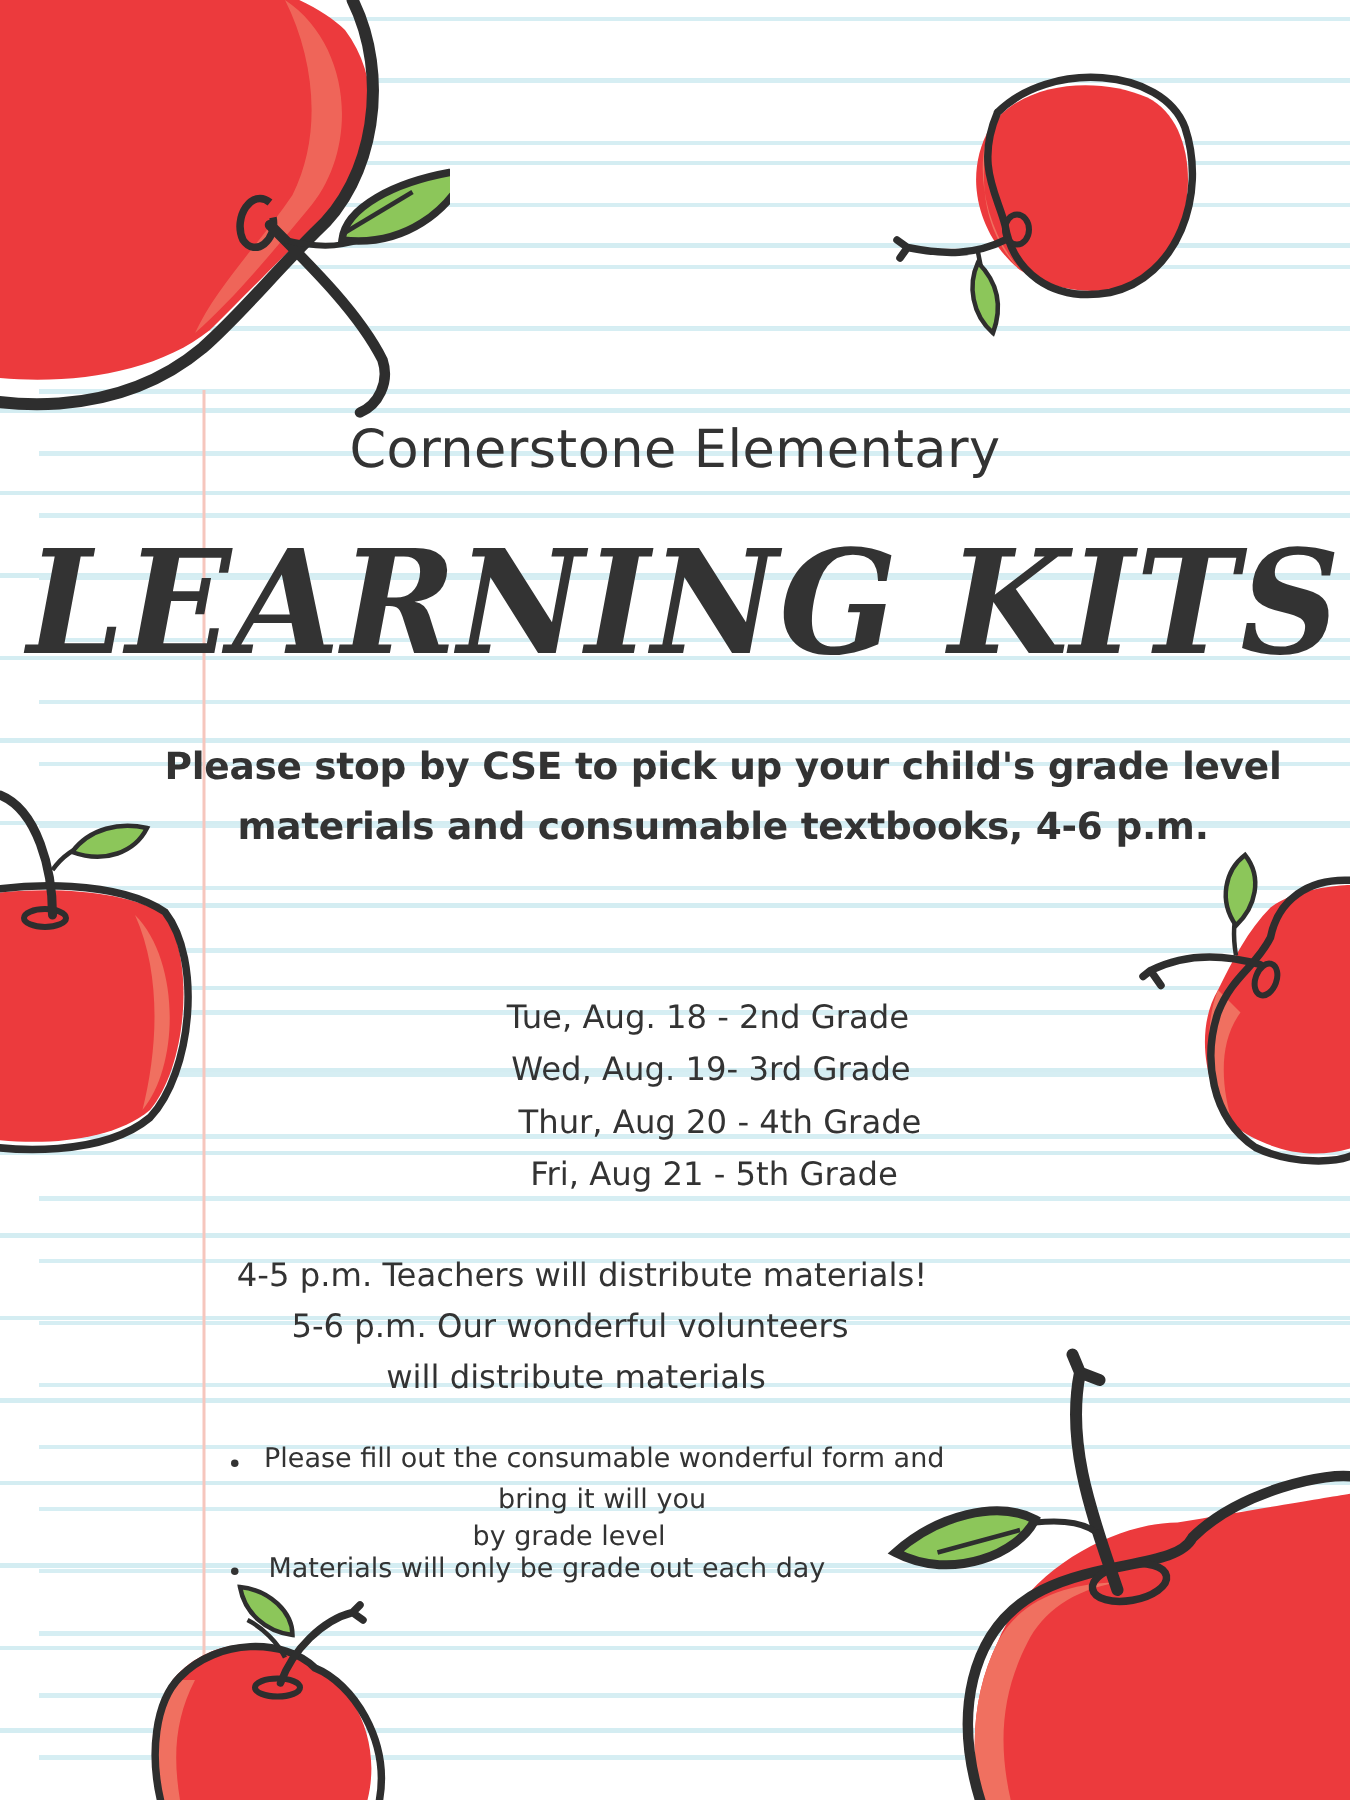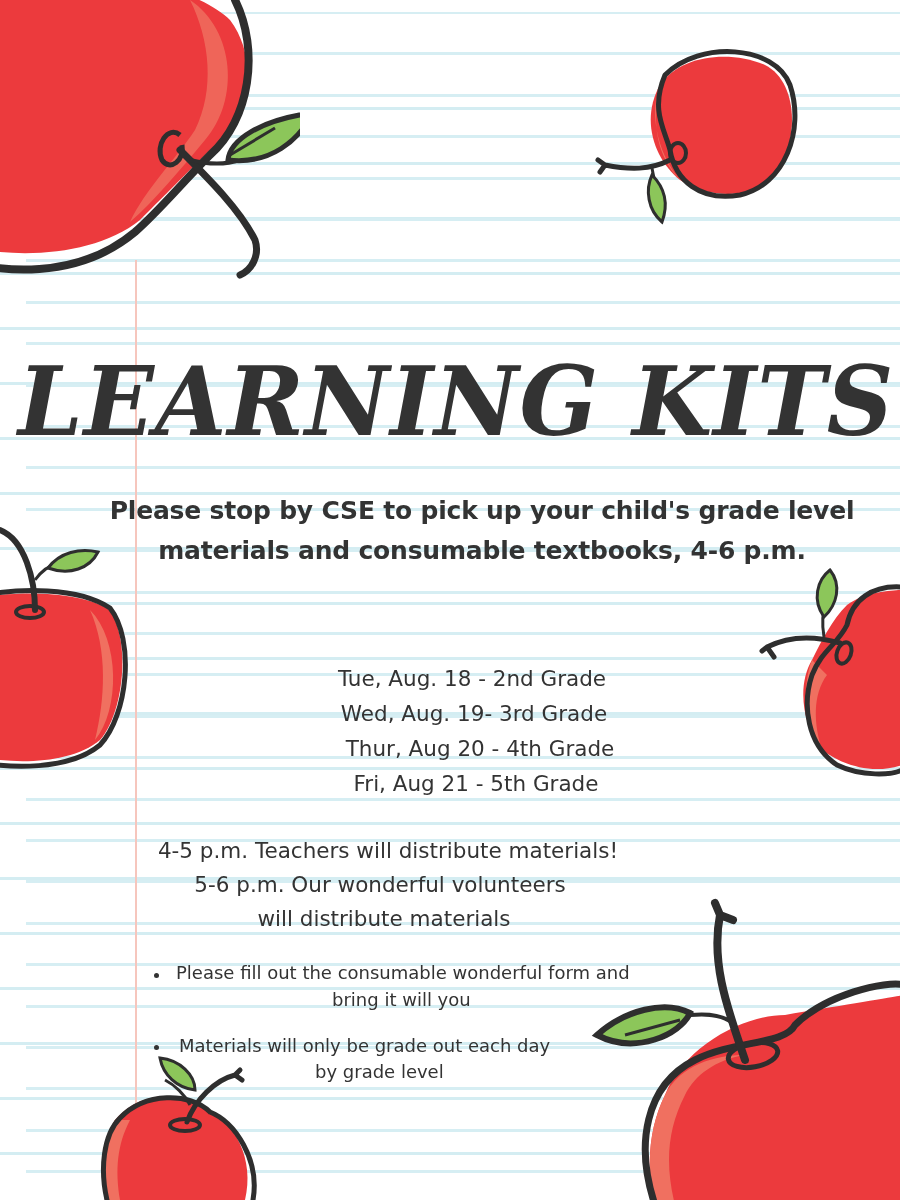--- a/index.html
+++ b/index.html
@@ -111,20 +111,21 @@
     <path d="M80 200 C100 150 160 120 200 120 C260 110 320 100 320 100 L320 310 L70 310 C60 270 65 230 80 200 Z" fill="#ec3a3d"></path>
     <path d="M80 200 C65 230 60 270 70 310 L90 310 C80 270 82 235 100 200 C110 180 130 165 160 160 C130 160 95 170 80 200 Z" fill="#f07060"></path>
     <path d="M70 310 C50 250 60 190 110 165 C150 145 200 150 210 130 C240 100 300 85 320 90" fill="none" stroke="#2e2e2e" stroke-width="7" stroke-linecap="round"></path>
     <ellipse cx="168" cy="160" rx="25" ry="12" fill="none" stroke="#2e2e2e" stroke-width="5" transform="rotate(-10 168 160)"></ellipse>
     <path d="M160 165 C145 120 125 70 135 20 L130 8 M135 20 L148 25" fill="none" stroke="#2e2e2e" stroke-width="8" stroke-linecap="round"></path>
     <path d="M150 130 C140 120 125 118 105 120" fill="none" stroke="#2e2e2e" stroke-width="4"></path>
     <path d="M12 140 C40 115 80 105 105 118 C95 140 50 160 12 140 Z" fill="#8cc65a" stroke="#2e2e2e" stroke-width="6"></path>
     <path d="M40 140 L95 125" stroke="#2e2e2e" stroke-width="3"></path>
   </svg>
 
+  <div class="txt school">Cornerstone Elementary</div>
   <div class="txt title">LEARNING KITS</div>
 
   <div class="txt intro intro1">Please stop by CSE to pick up your child's grade level</div>
   <div class="txt intro intro2">materials and consumable textbooks, 4-6 p.m.</div>
 
   <div class="txt sched" style="top:666px;left:22px">Tue, Aug. 18 - 2nd Grade</div>
   <div class="txt sched" style="top:701px;left:24px">Wed, Aug. 19- 3rd Grade</div>
   <div class="txt sched" style="top:736px;left:30px">Thur, Aug 20 - 4th Grade</div>
   <div class="txt sched" style="top:771px;left:26px">Fri, Aug 21 - 5th Grade</div>
 
@@ -132,15 +133,15 @@
   <div class="txt dist" style="top:872px;left:-70px">5-6 p.m. Our wonderful volunteers</div>
   <div class="txt dist" style="top:906px;left:-66px">will distribute materials</div>
 
   <div>
     <div class="bullet-dot" style="left:154px;top:973px"></div>
     <div class="bullet-row" style="left:176px;top:962px">Please fill out the consumable wonderful form and</div>
     <div class="bullet-row" style="left:332px;top:989px">bring it will you</div>
 
     <div class="bullet-dot" style="left:154px;top:1045px"></div>
     <div class="bullet-row" style="left:179px;top:1035px">Materials will only be grade out each day</div>
-    <div class="bullet-row" style="left:315px;top:1061px">by grade level</div>
+    <div class="bullet-row" style="left:315px;top:1014px">by grade level</div>
   </div>
 </div>
 
 </body></html>

